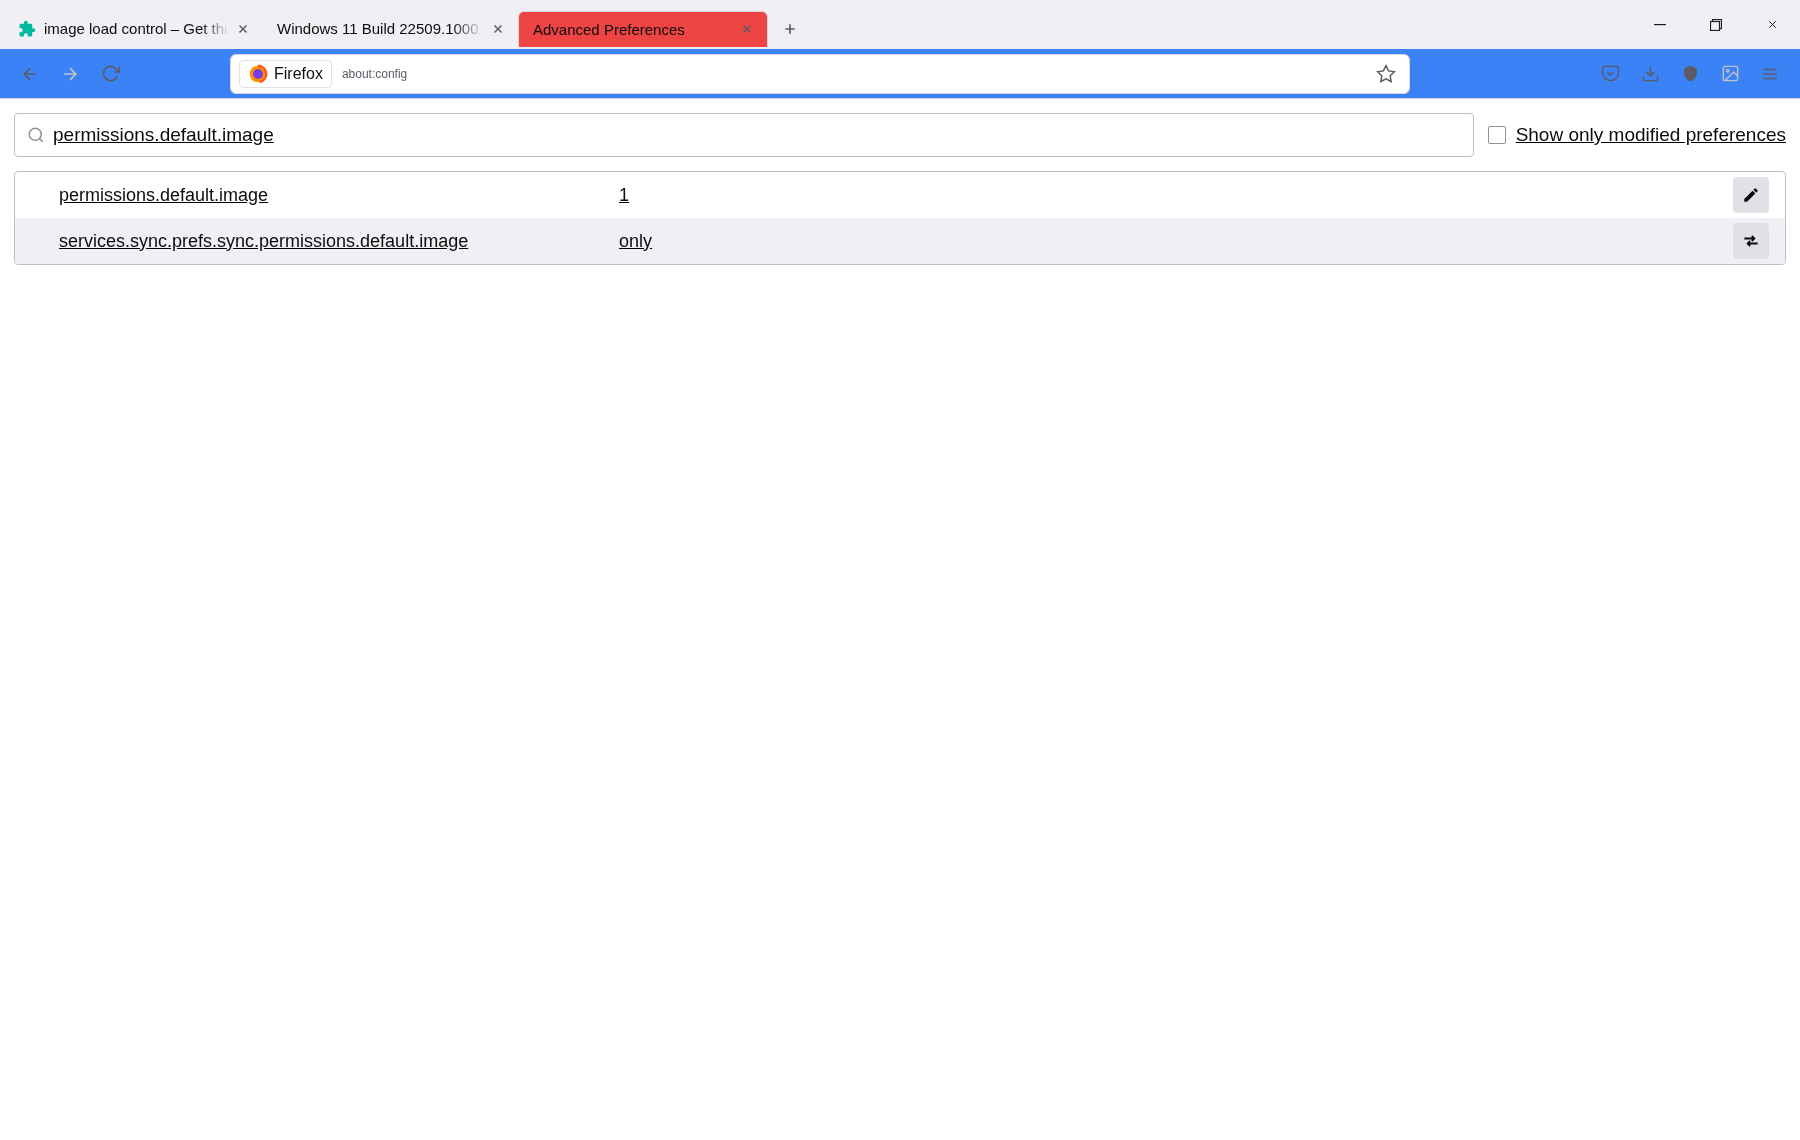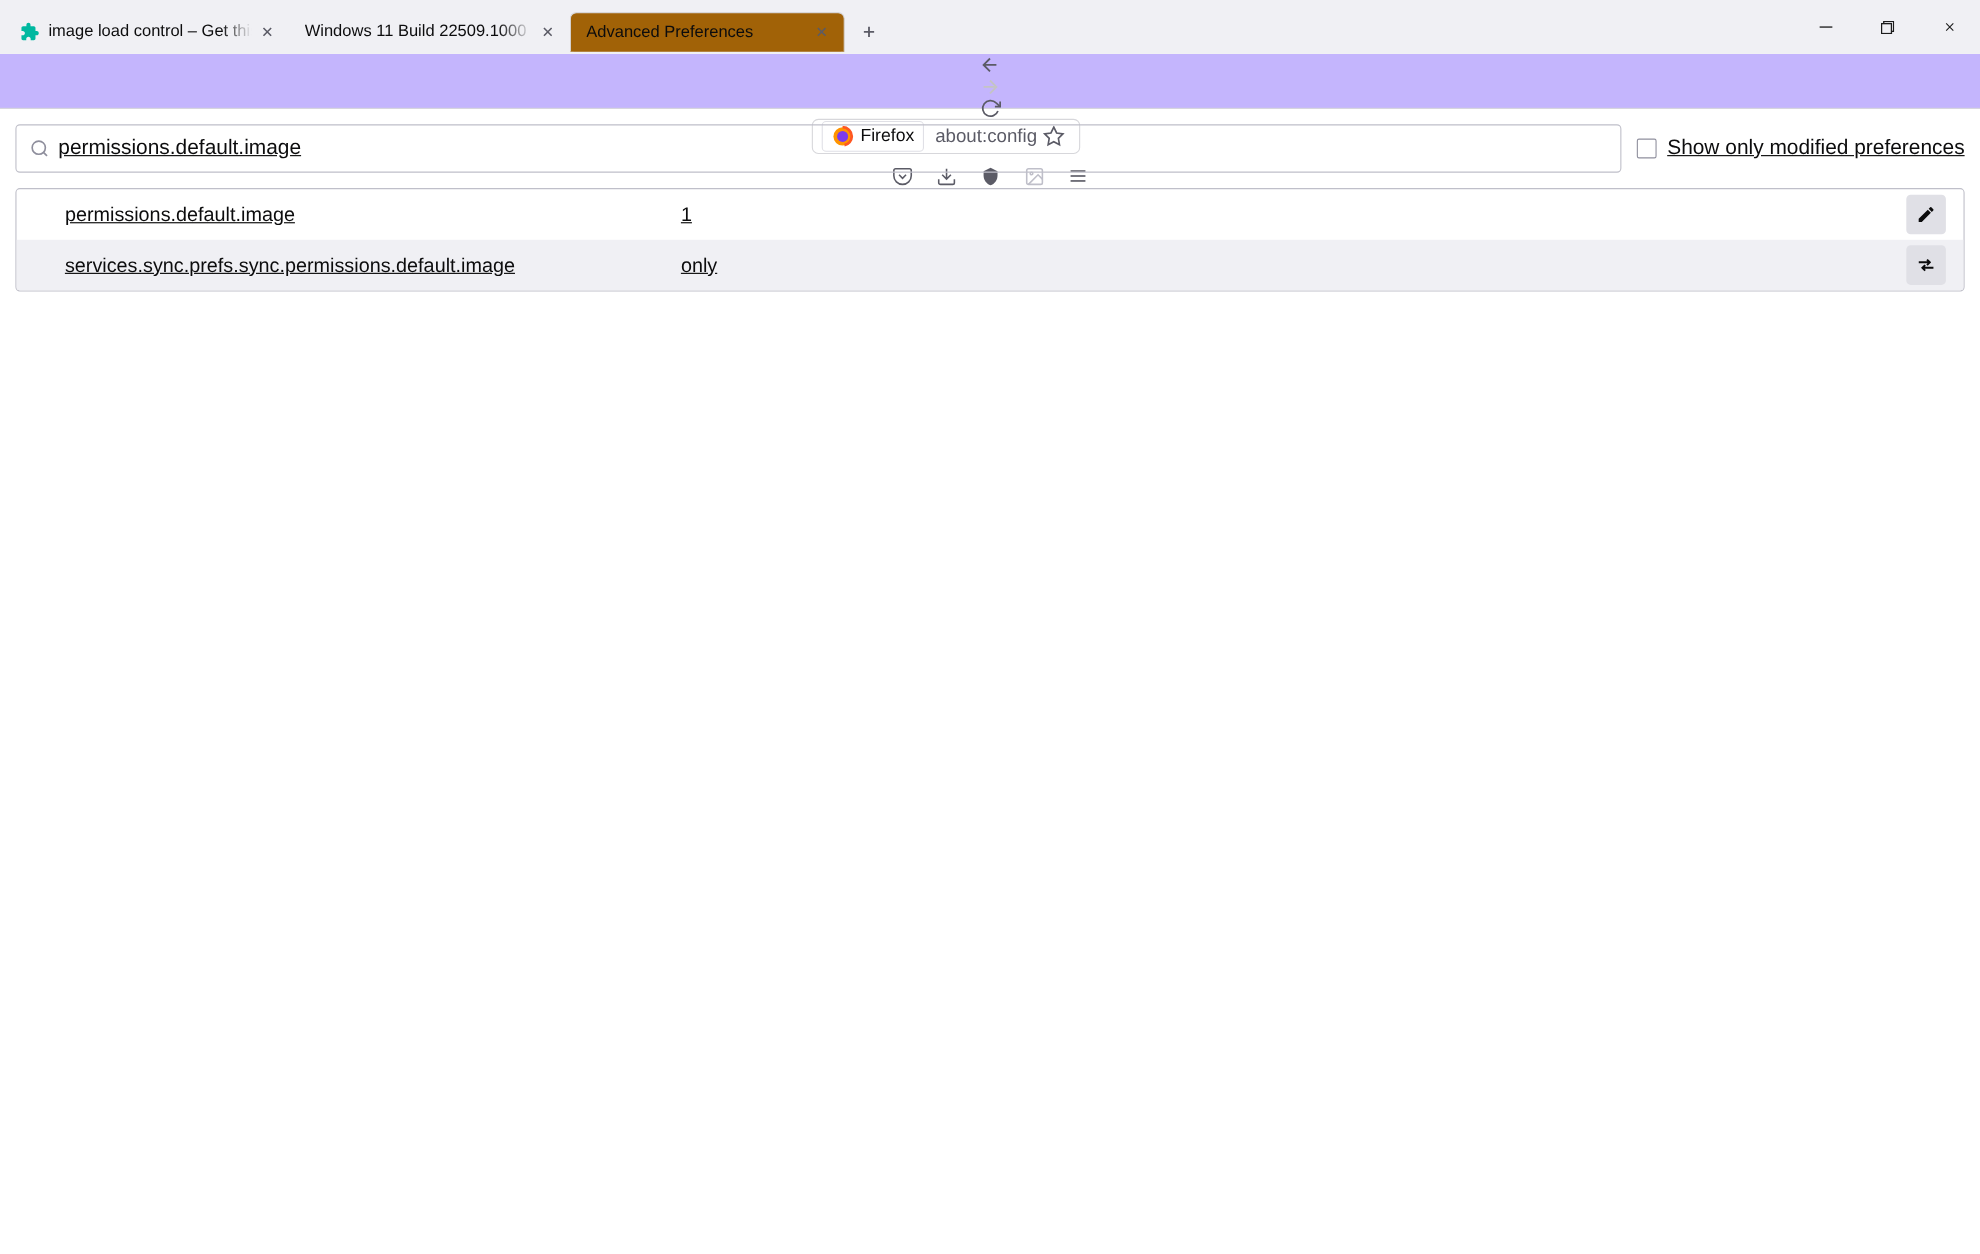--- a/index.html
+++ b/index.html
@@ -29,21 +29,21 @@
       align-items: center;
       padding: 0 10px;
       border-radius: 6px 6px 0 0;
       position: relative;
       min-width: 250px;
       max-width: 255px;
       margin-top: 8px;
       cursor: pointer;
     }
     .tab.active {
-      background: #a16207;
+      background: #ef4444;
       border: 1px solid #d7d7db;
       border-bottom: none;
     }
     .tab-favicon {
       width: 18px;
       height: 18px;
       margin-right: 8px;
       flex-shrink: 0;
     }
     .tab-title {
@@ -89,26 +89,25 @@
       height: 49px;
       display: flex;
       align-items: center;
       justify-content: center;
       color: #1c1c1c;
       cursor: pointer;
     }
     
     .toolbar {
       height: 50px;
-      background: #c4b5fd;
+      background: #3b82f6;
       display: flex;
       align-items: center;
       padding: 0 10px;
       border-bottom: 1px solid #d7d7db;
-      flex-direction: column;
     }
     .nav-btn {
       width: 40px;
       height: 40px;
       display: flex;
       align-items: center;
       justify-content: center;
       color: #5b5b66;
       cursor: pointer;
     }
@@ -139,21 +138,21 @@
       width: 20px;
       height: 20px;
       margin-right: 6px;
     }
     .url-identity-text {
       font-size: 16px;
       color: #0c0c0d;
     }
     .url-text {
       flex: 1;
-      font-size: 17px;
+      font-size: 12px;
       color: #5b5b66;
     }
     .star-btn {
       width: 30px;
       height: 30px;
       display: flex;
       align-items: center;
       justify-content: center;
       color: #5b5b66;
       cursor: pointer;

